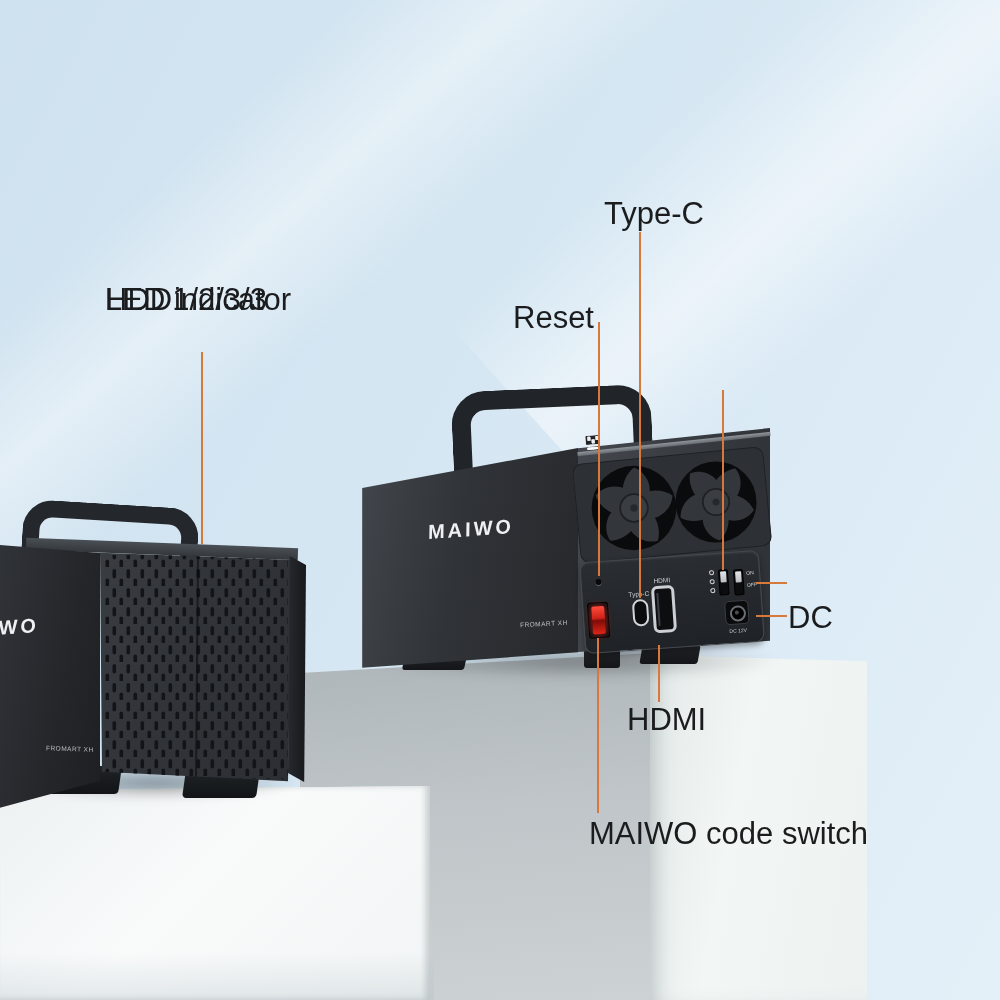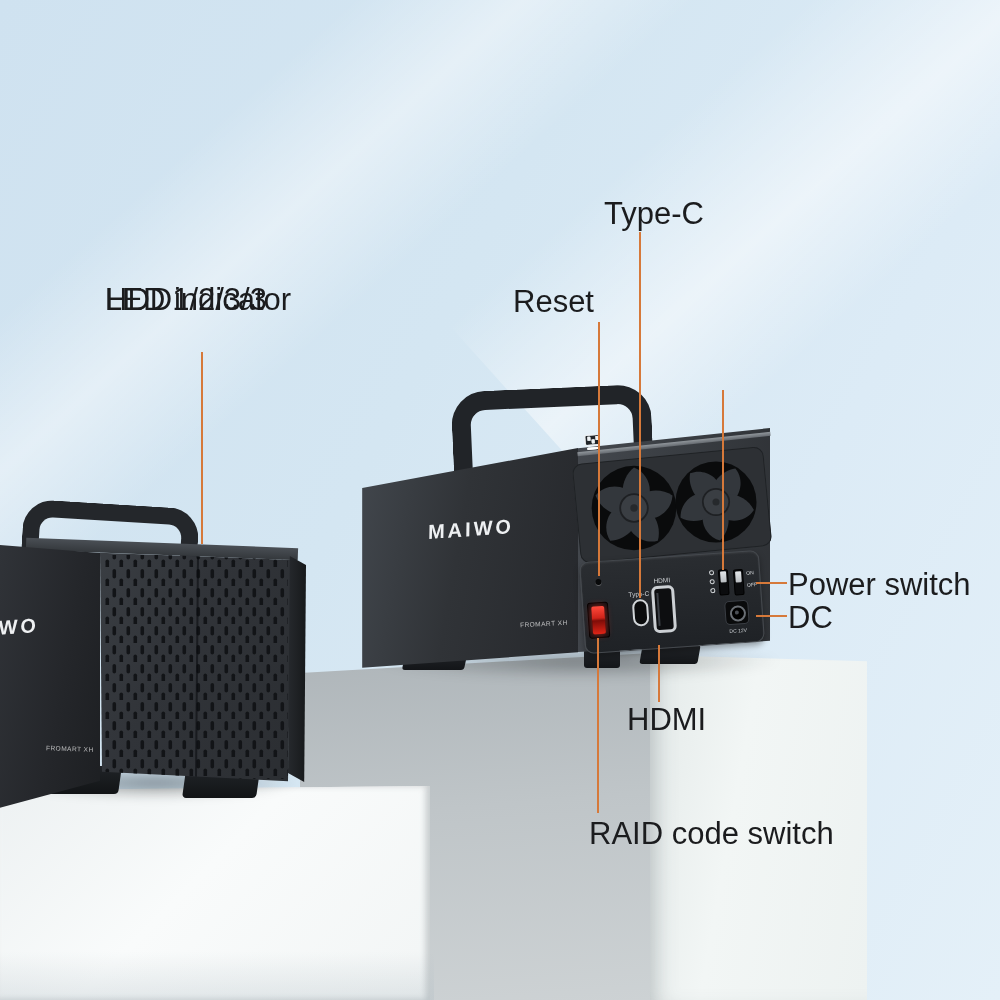--- a/index.html
+++ b/index.html
@@ -145,21 +145,21 @@
   .l-typec{left:639px;top:232px;height:366px;}
   .l-fun{left:722px;top:390px;height:180px;}
   .l-power{left:756px;top:582px;width:31px;}
   .l-dc{left:756px;top:615px;width:31px;}
   .l-hdmi{left:658px;top:645px;height:57px;}
   .l-raid{left:597px;top:638px;height:175px;}
 
   
   .callout{color:#1b1c1e;font-size:31px;z-index:9;white-space:nowrap;}
   .c-hdd{left:105px;top:282px;width:220px;text-align:center;line-height:35px;}
-  .c-reset{left:513px;top:284px;}
+  .c-reset{left:513px;top:300px;}
   .c-typec{left:604px;top:196px;}
   .c-fun{left:689px;top:352px;}
   .c-power{left:788px;top:567px;}
   .c-dc{left:788px;top:600px;}
   .c-hdmi{left:627px;top:702px;}
   .c-raid{left:589px;top:816px;}
 </style>
 </head>
 <body>
 
@@ -297,18 +297,17 @@
   <div class="lead lh l-dc"></div>
   <div class="lead lv l-hdmi"></div>
   <div class="lead lv l-raid"></div>
 
   <div class="callout c-hdd">
     <div>HDD1/2/3/3</div>
     <div>LED indicator</div>
   </div>
   <div class="callout c-reset">Reset</div>
   <div class="callout c-typec">Type-C</div>
-  <div class="callout c-power">Power switch</div>
   <div class="callout c-dc">DC</div>
   <div class="callout c-hdmi">HDMI</div>
-  <div class="callout c-raid">RAID code switch</div>
+  <div class="callout c-raid">MAIWO code switch</div>
 
 </div>
 
 </body></html>

